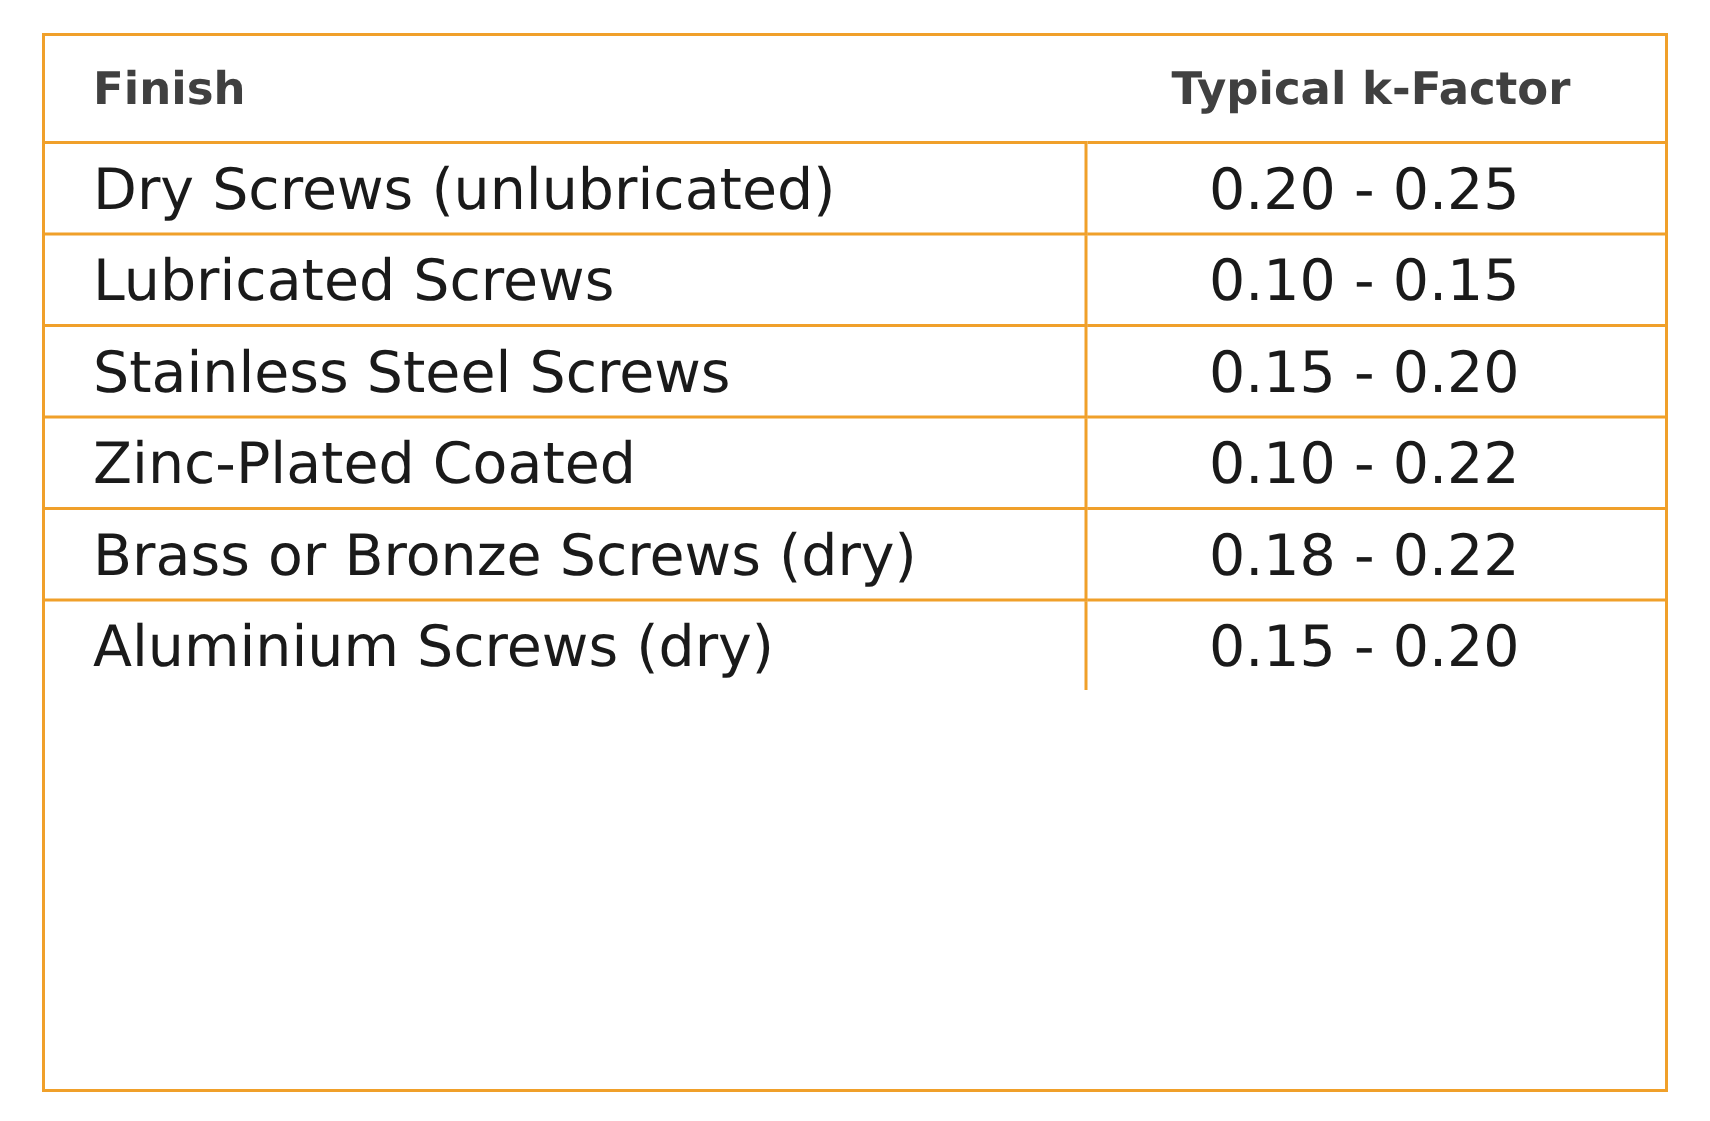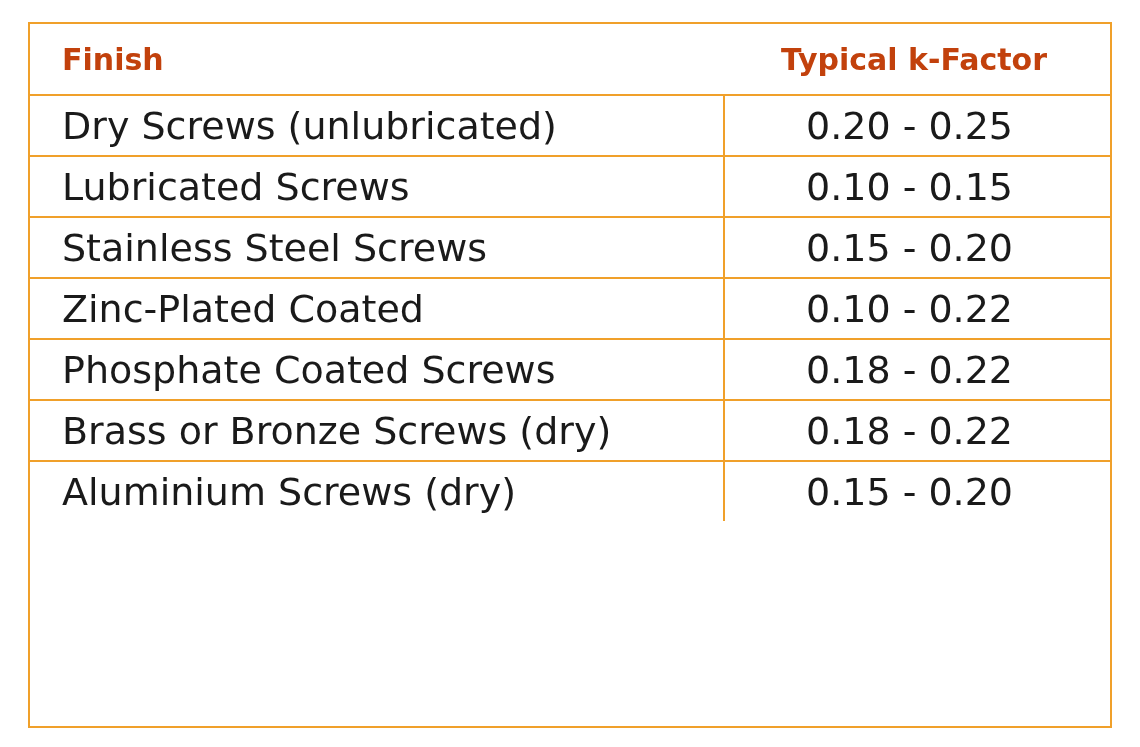--- a/index.html
+++ b/index.html
@@ -60,21 +60,21 @@
   table.kfactor th,
   table.kfactor td {
     padding: 0;
     vertical-align: middle;
   }
   thead th {
     height: 70px;
     font-family: "DejaVu Sans", sans-serif;
     font-size: 30px;
     font-weight: bold;
-    color: #c2410c;
+    color: #404040;
     border-bottom: 2px solid #f0a02a;
   }
   thead th.finish-head {
     text-align: left;
     padding-left: 32px;
   }
   thead th.kfactor-head {
     text-align: center;
     padding-right: 6px;
   }
@@ -127,24 +127,20 @@
         </tr>
         <tr>
           <td class="finish-cell">Stainless Steel Screws</td>
           <td class="kfactor-cell">0.15 - 0.20</td>
         </tr>
         <tr>
           <td class="finish-cell">Zinc-Plated Coated</td>
           <td class="kfactor-cell">0.10 - 0.22</td>
         </tr>
         <tr>
-          <td class="finish-cell">Phosphate Coated Screws</td>
-          <td class="kfactor-cell">0.18 - 0.22</td>
-        </tr>
-        <tr>
           <td class="finish-cell">Brass or Bronze Screws (dry)</td>
           <td class="kfactor-cell">0.18 - 0.22</td>
         </tr>
         <tr>
           <td class="finish-cell">Aluminium Screws (dry)</td>
           <td class="kfactor-cell">0.15 - 0.20</td>
         </tr>
       </tbody>
     </table>
 

